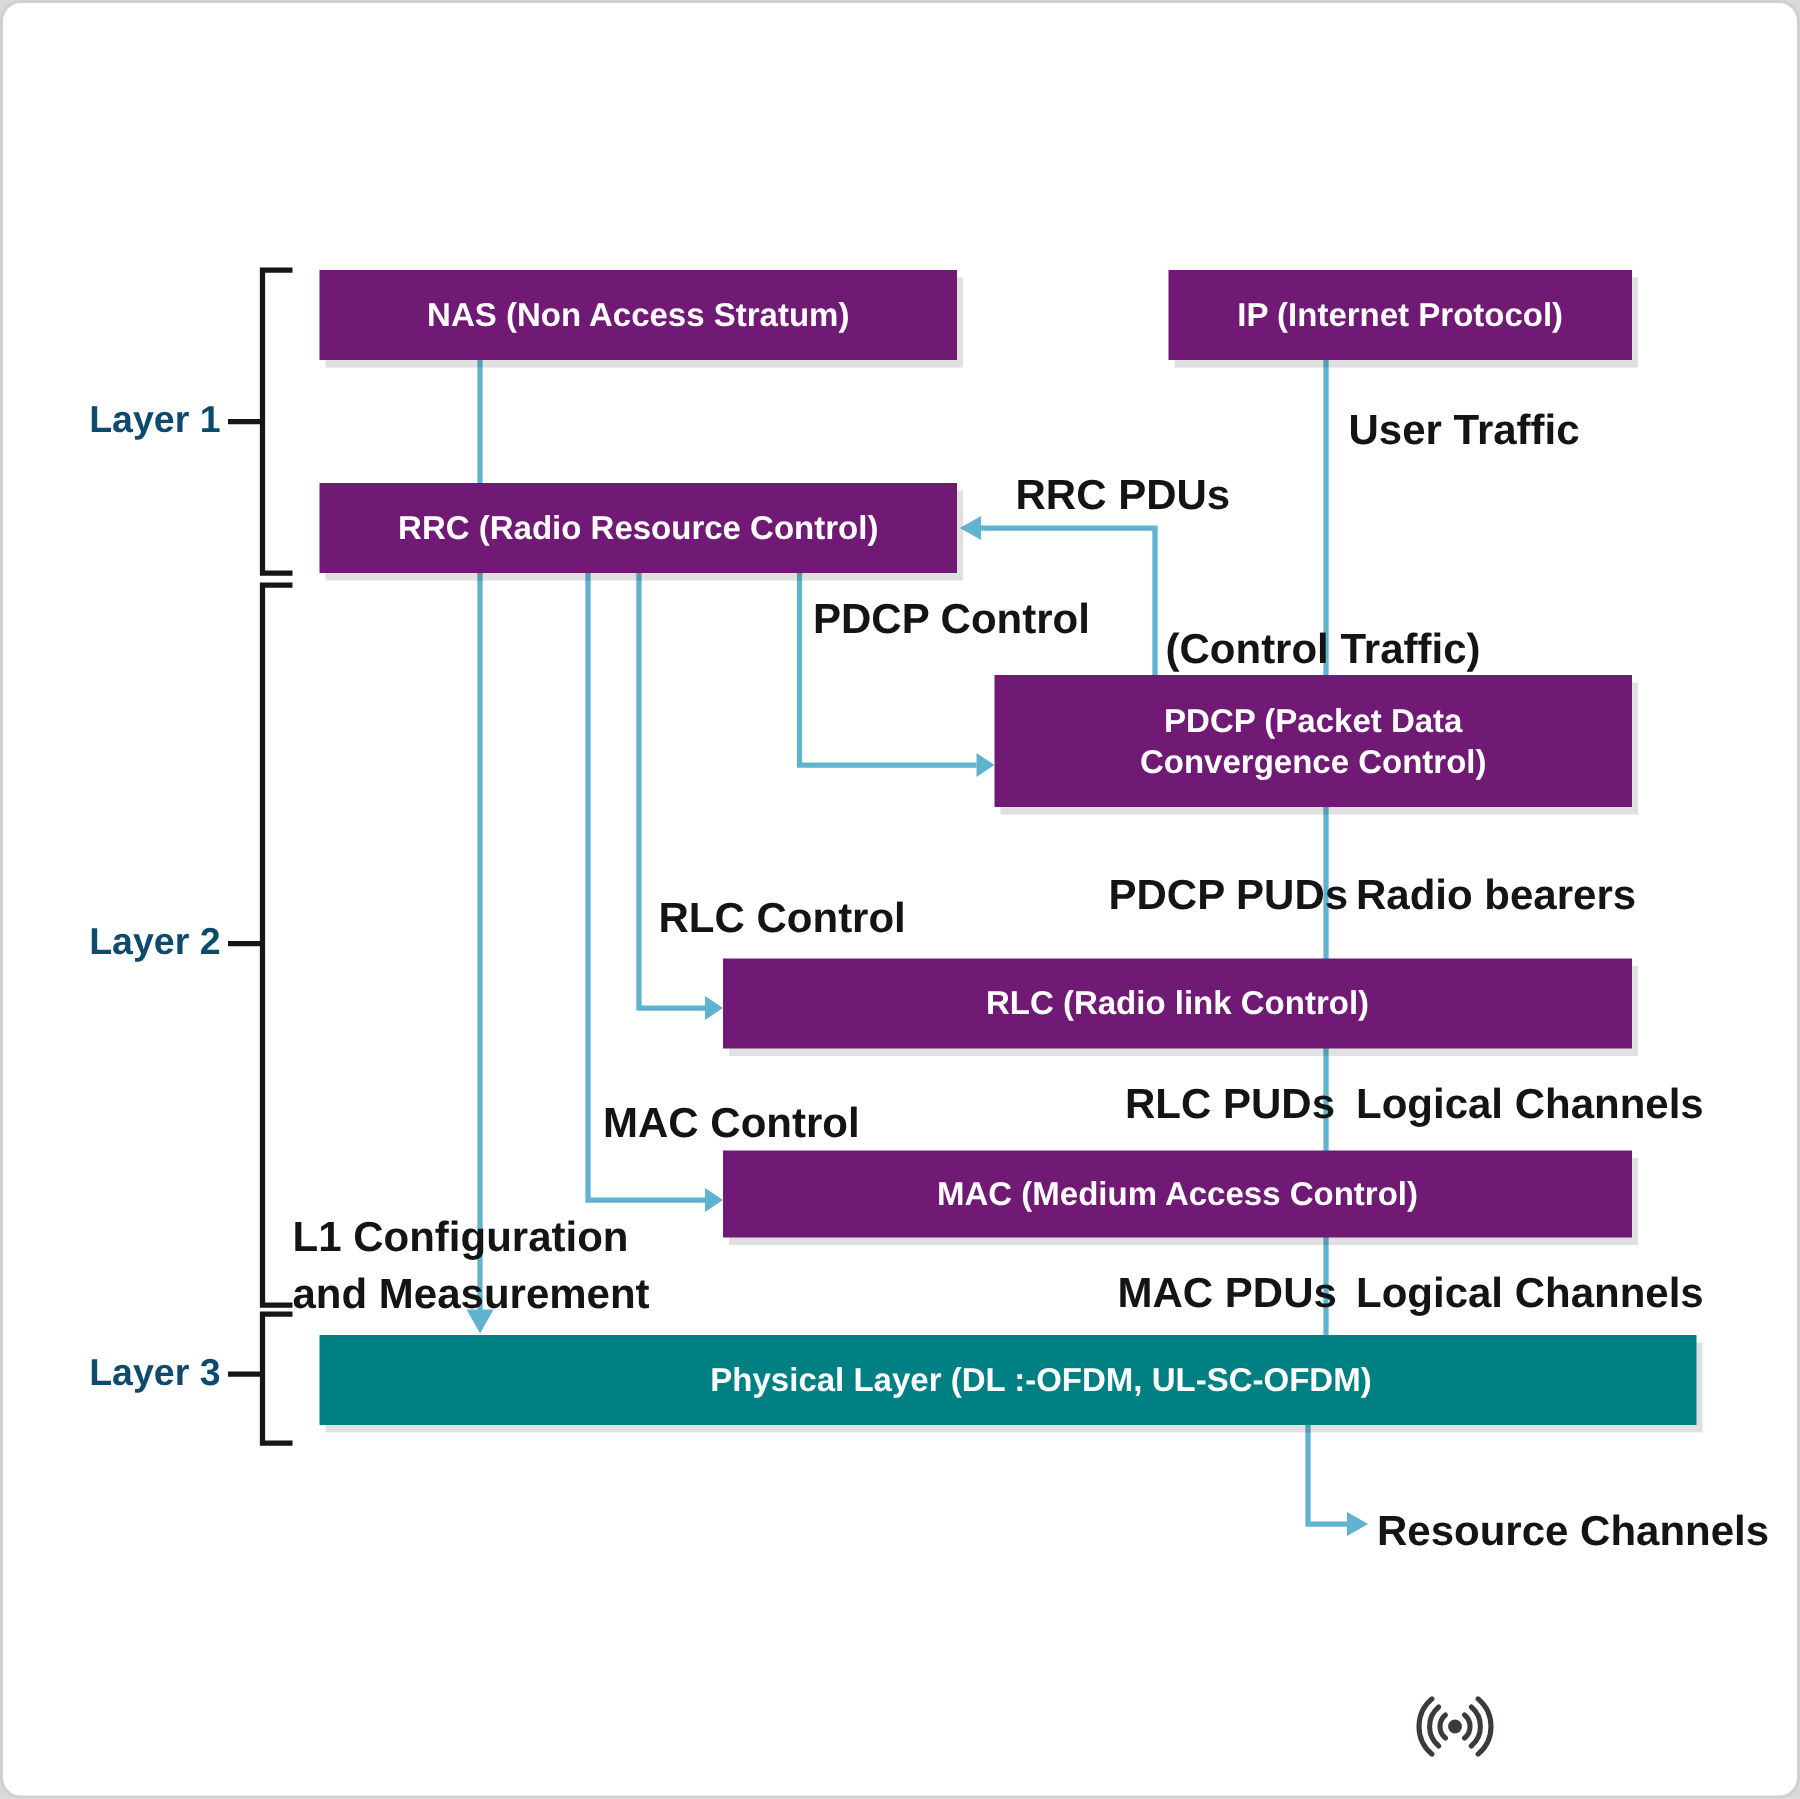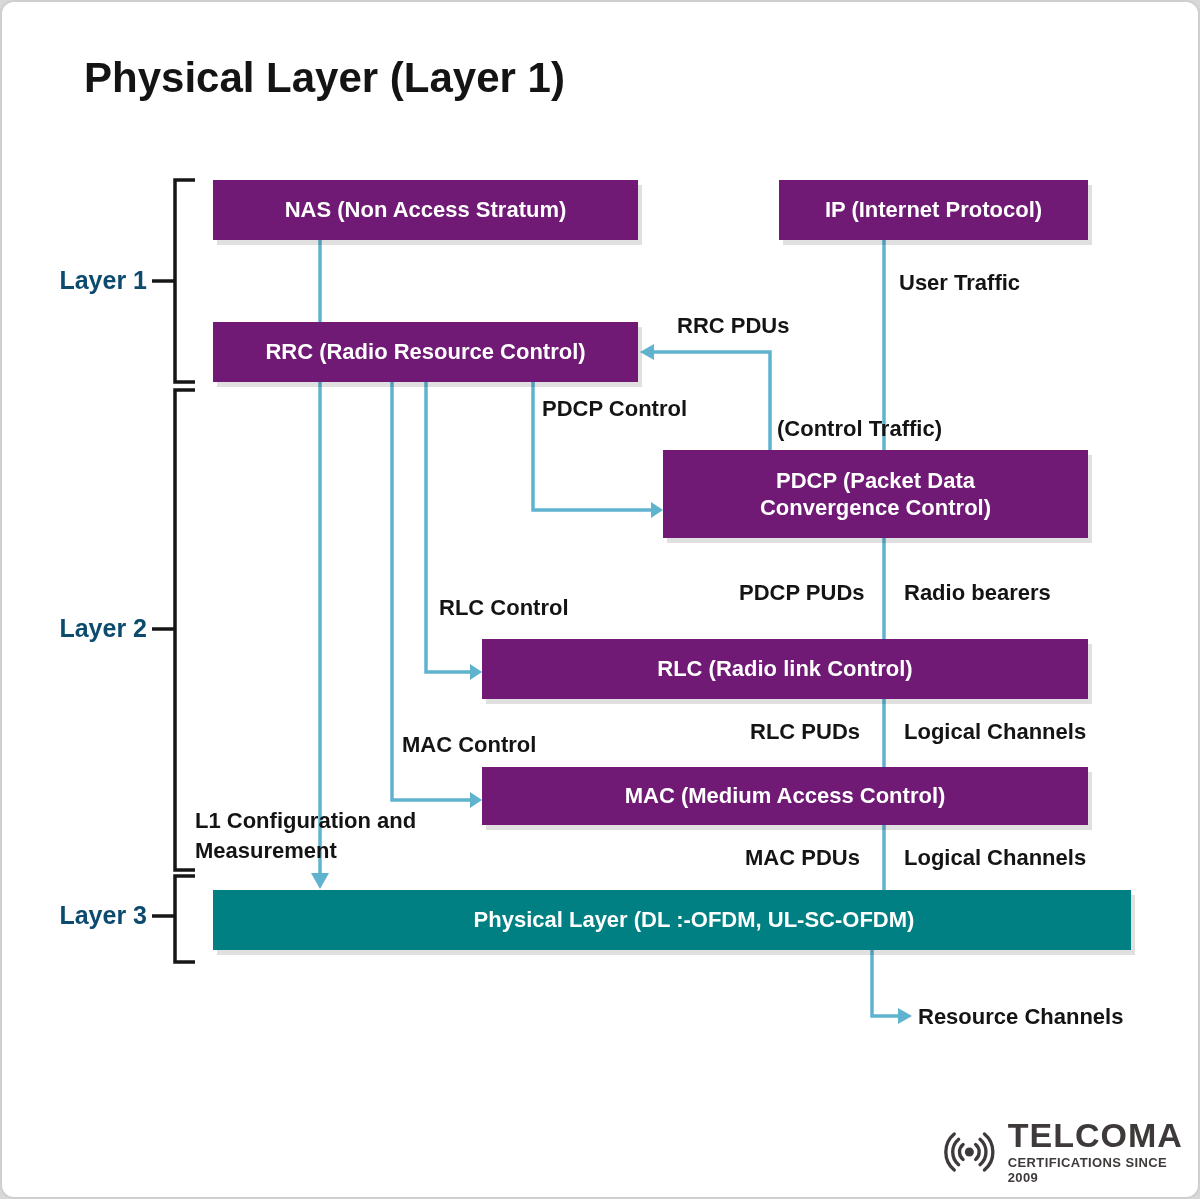--- a/index.html
+++ b/index.html
@@ -14,42 +14,41 @@
   svg.overlay{position:absolute;left:0;top:0;z-index:1;}
   .box{
     position:absolute;z-index:2;background:#701a75;color:#ffffff;
     display:flex;align-items:center;justify-content:center;text-align:center;
     font-size:22px;font-weight:700;box-shadow:4px 5px 0 rgba(0,0,0,0.12);
     line-height:1.25;
   }
   .box.teal{background:#008083;padding-left:44px;}
   .box .wrap{max-width:255px;}
   .lbl{
-    position:absolute;z-index:2;color:#141414;font-size:22px;font-weight:600;
+    position:absolute;z-index:2;color:#141414;font-size:28px;font-weight:600;
     white-space:nowrap;line-height:1.25;
   }
   .lbl.wrap2{white-space:normal;width:270px;line-height:1.35;}
   .layer-label{
     position:absolute;z-index:2;color:#0c4a6e;font-size:25px;font-weight:600;
     width:105px;text-align:right;
   }
   .logo{
     position:absolute;left:933px;top:1116px;z-index:2;display:flex;align-items:center;
     color:#3f3a3a;
   }
   .logo-text{display:flex;flex-direction:column;margin-left:4px;}
   .logo-name{font-size:34px;font-weight:800;letter-spacing:1px;line-height:1;}
   .logo-tagline{font-size:13px;font-weight:600;letter-spacing:0.4px;margin-top:3px;}
 </style>
 </head>
 <body>
 
 <div class="canvas">
 
-  <div class="title">Physical Layer (Layer 1)</div>
 
   <svg class="overlay" width="1200" height="1199" viewBox="0 0 1200 1199">
 
     <g stroke="#161616" stroke-width="3.5" fill="none">
       <path d="M193,178 H173 V380 H193"></path>
       <path d="M150,279 H173"></path>
     </g>
     <g stroke="#161616" stroke-width="3.5" fill="none">
       <path d="M193,388 H173 V868 H193"></path>
       <path d="M150,627 H173"></path>
@@ -126,19 +125,15 @@
       <g stroke="#3f3a3a" stroke-width="3.4" fill="none" stroke-linecap="round">
         <path d="M28.6,24.3 A10,10 0 0 0 28.6,39.7"></path>
         <path d="M24.1,19.0 A17,17 0 0 0 24.1,45.0"></path>
         <path d="M19.6,13.6 A24,24 0 0 0 19.6,50.4"></path>
         <path d="M41.4,24.3 A10,10 0 0 1 41.4,39.7"></path>
         <path d="M45.9,19.0 A17,17 0 0 1 45.9,45.0"></path>
         <path d="M50.4,13.6 A24,24 0 0 1 50.4,50.4"></path>
       </g>
       <circle cx="35" cy="32" r="4.6" fill="#3f3a3a"></circle>
     </svg>
-    <div class="logo-text">
-      <span class="logo-name">TELCOMA</span>
-      <span class="logo-tagline">CERTIFICATIONS SINCE 2009</span>
-    </div>
   </div>
 
 </div>
 
 </body></html>

